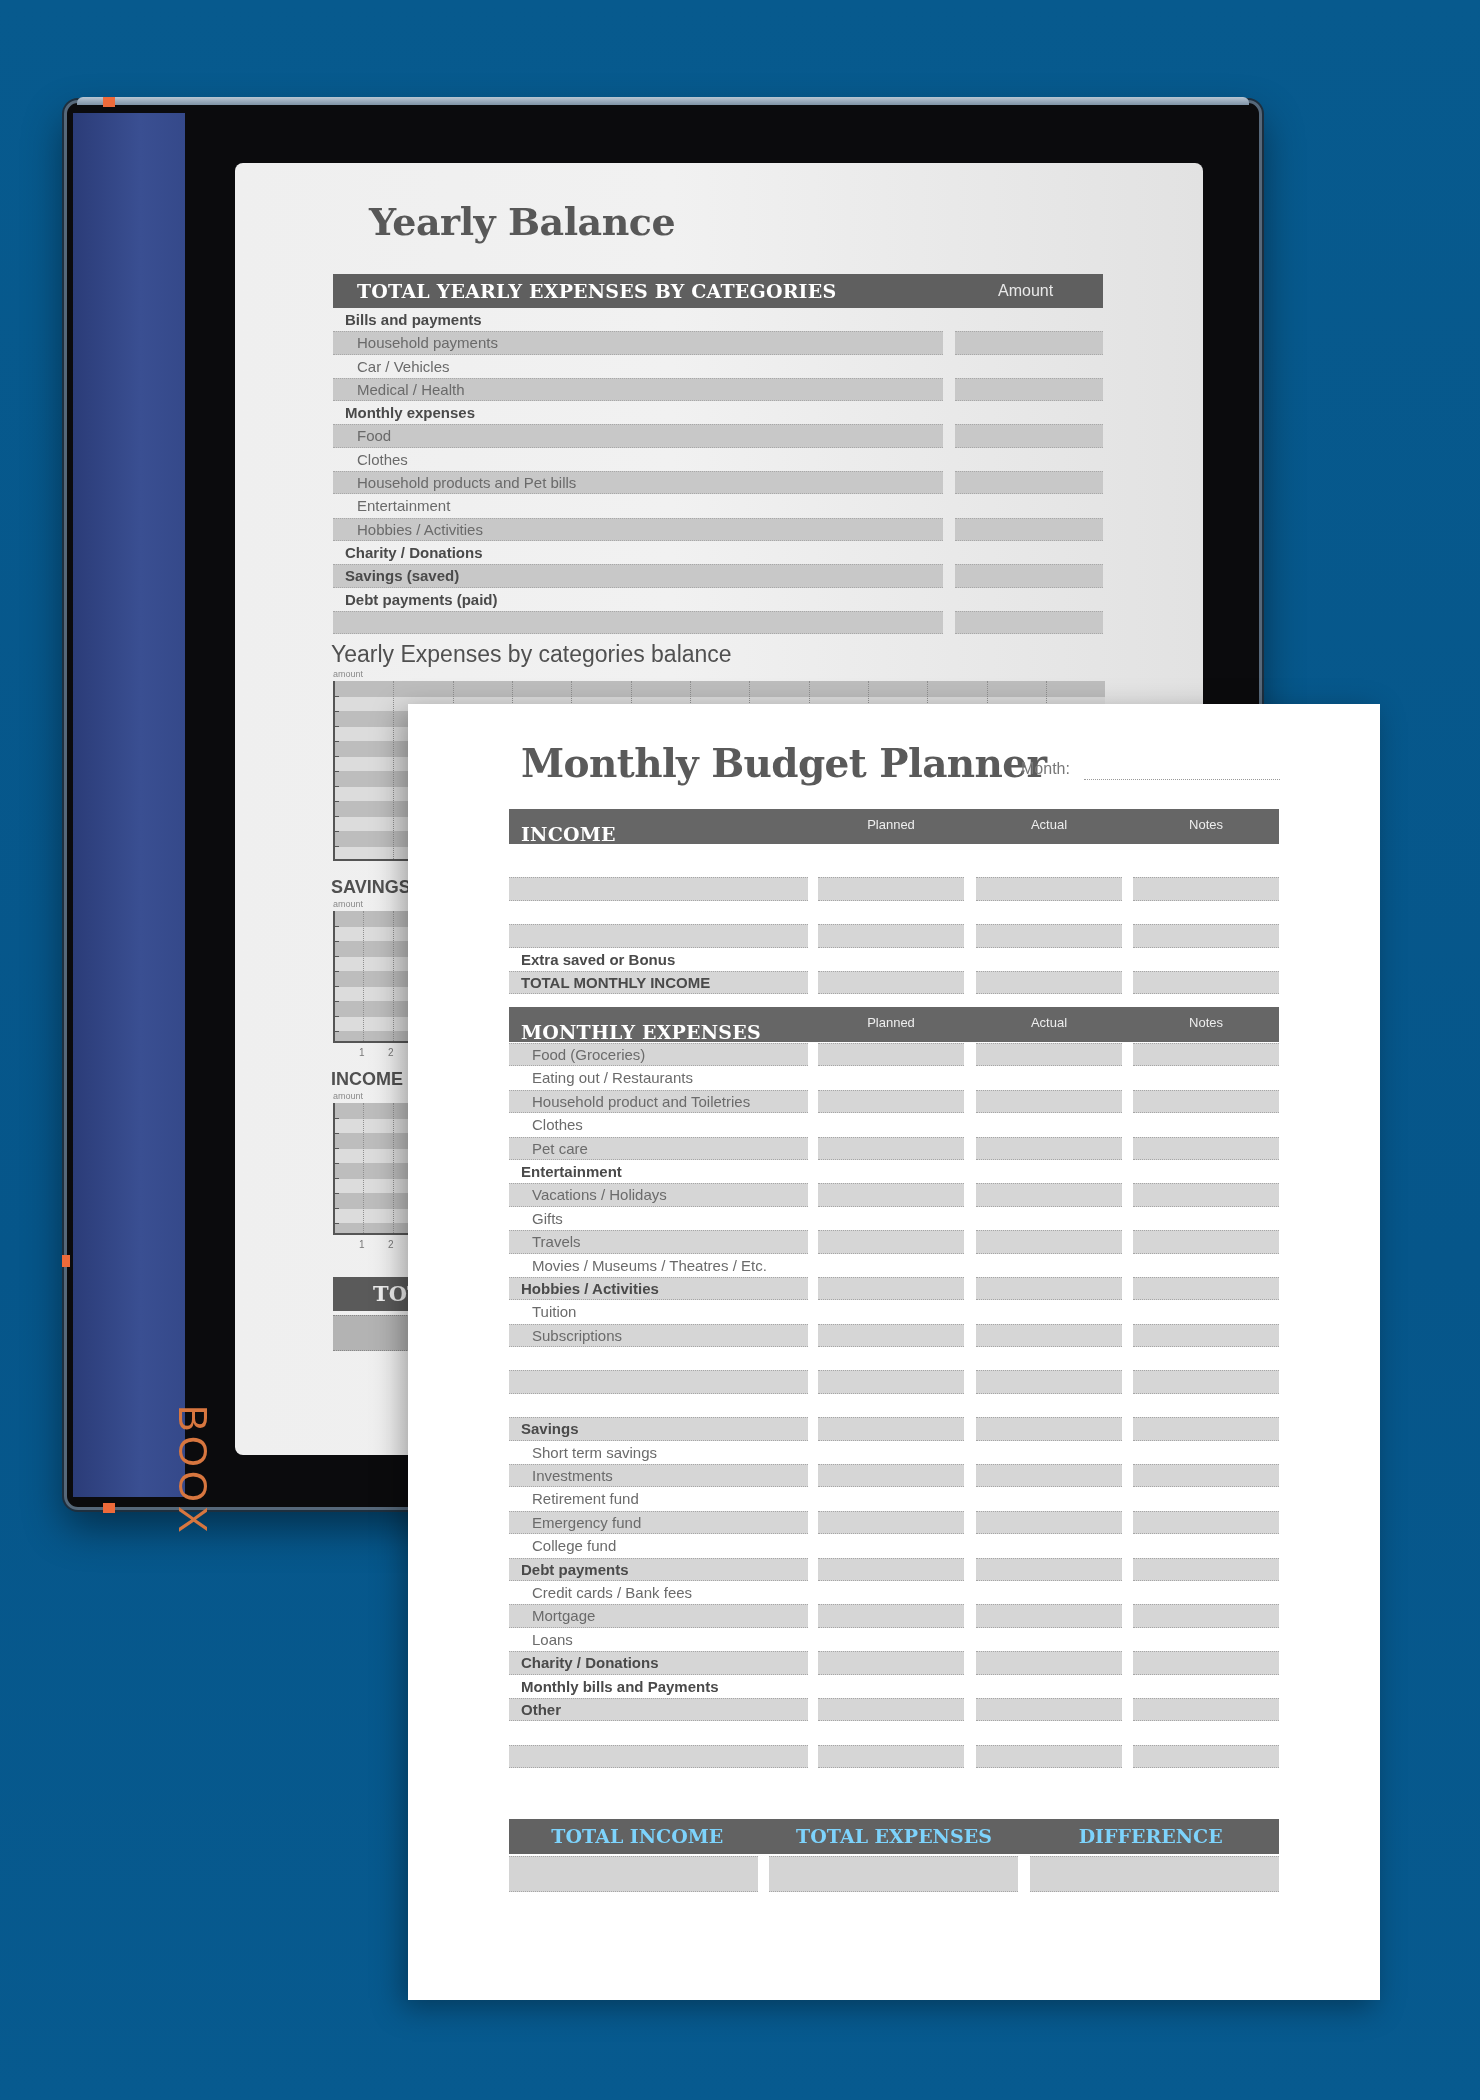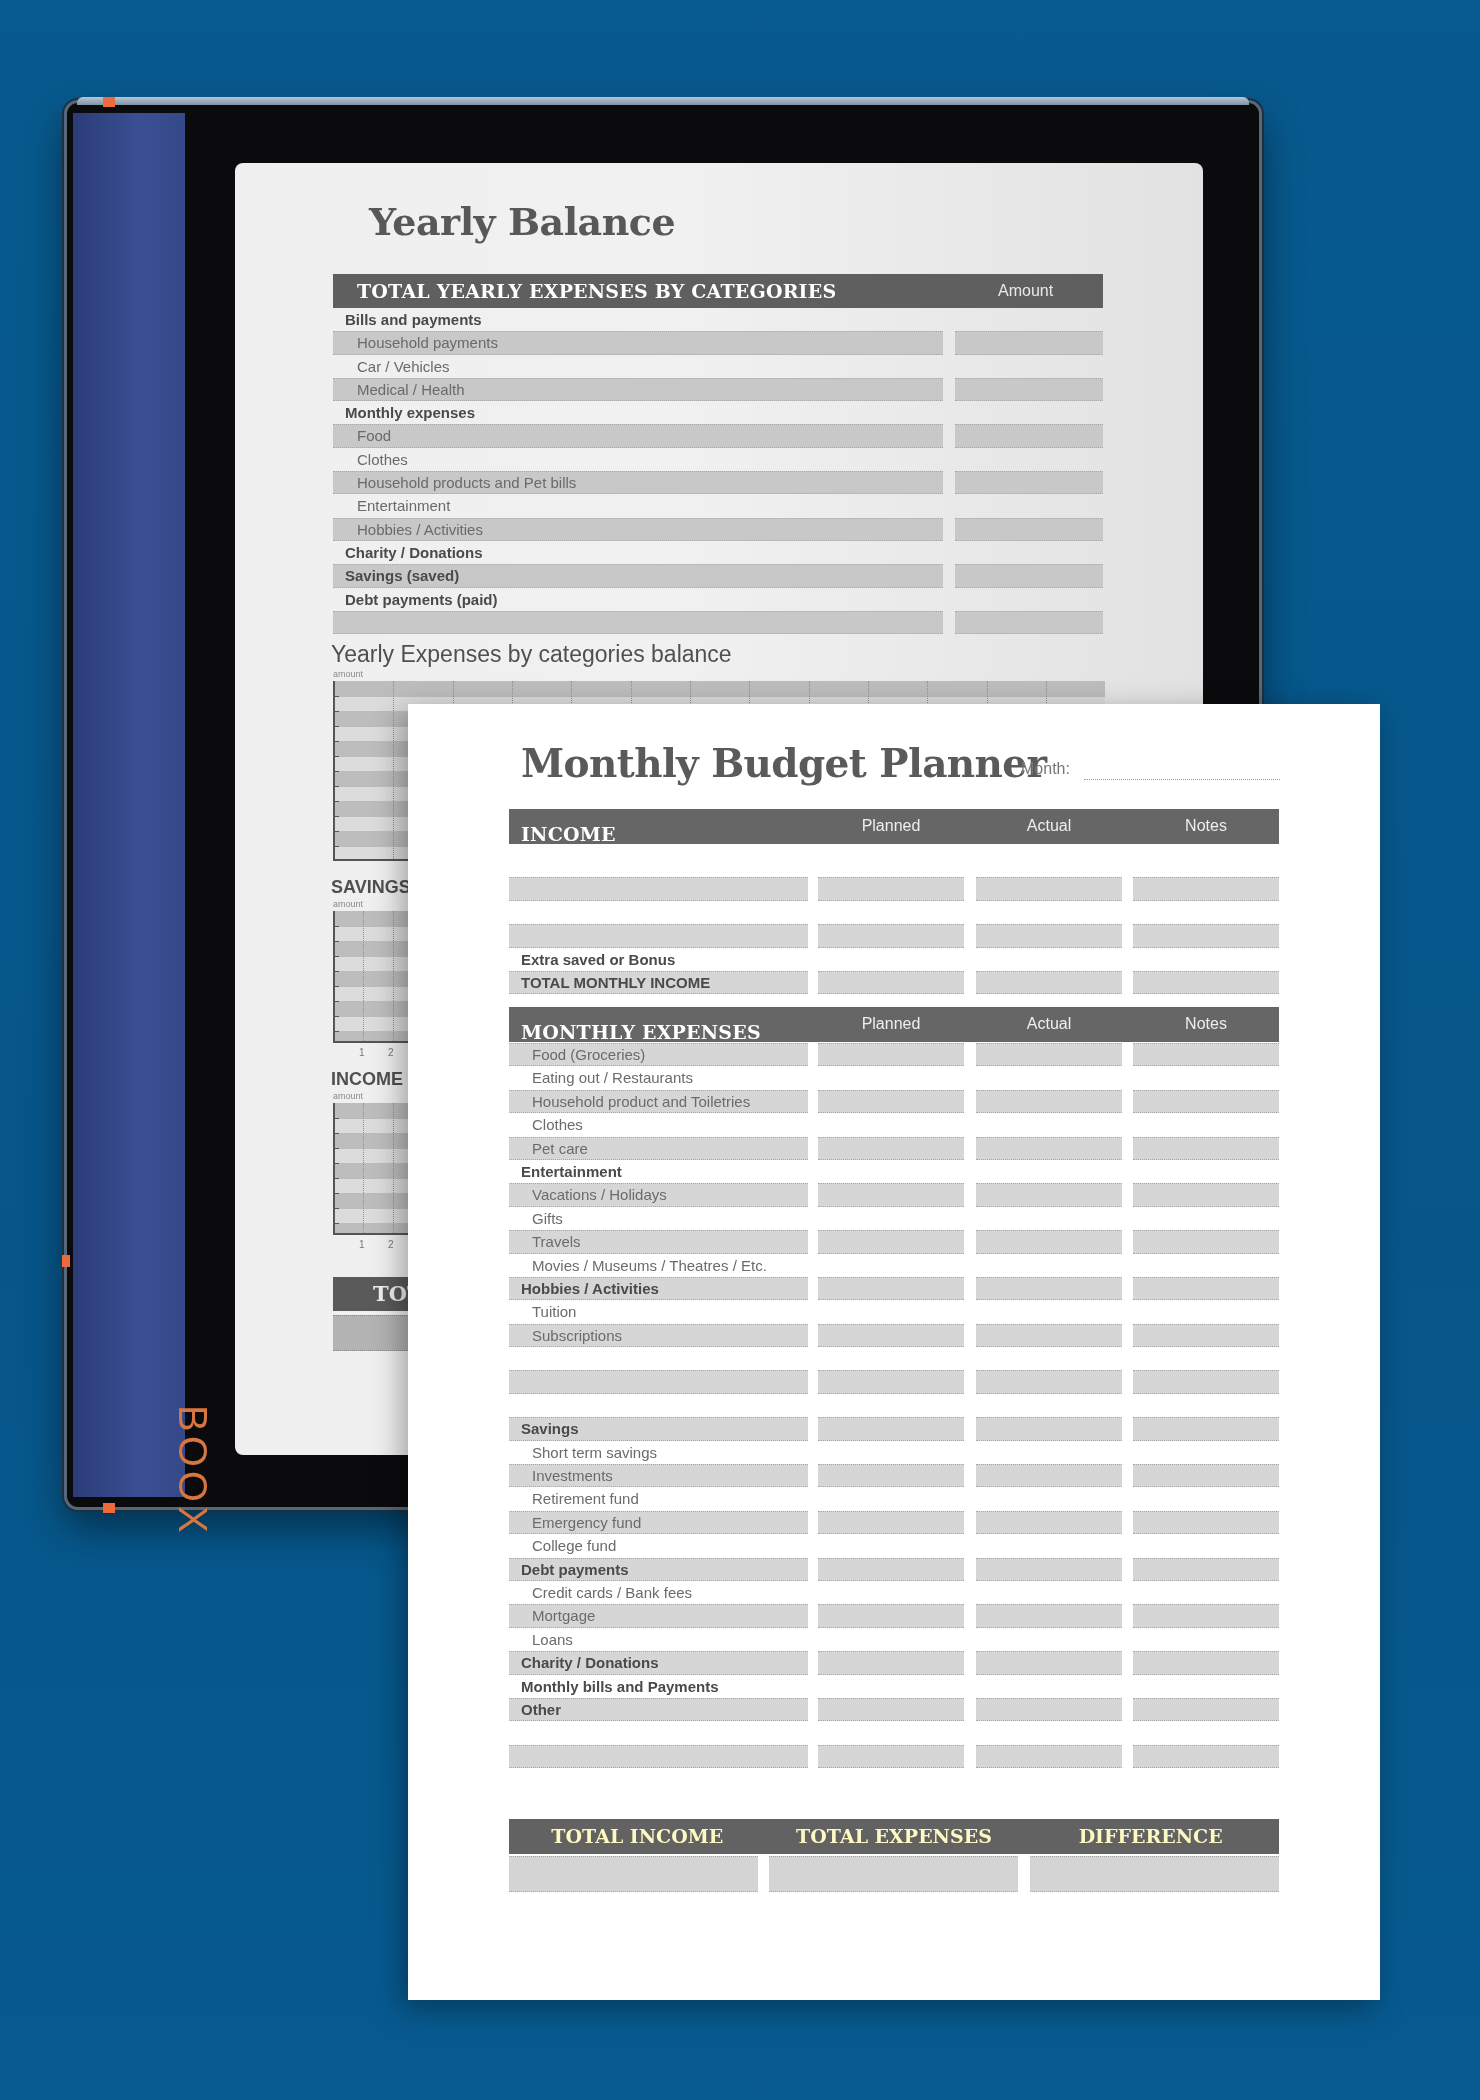--- a/index.html
+++ b/index.html
@@ -96,39 +96,39 @@
     letter-spacing: -0.6px; white-space: nowrap;
   }
   .month-label { position: absolute; left: 613px; top: 56px; font-size: 16px; color: #777; }
   .month-line { position: absolute; left: 676px; top: 75px; width: 196px; border-bottom: 1px dotted #999; height: 0; }
 
   .sec-header {
     position: absolute; left: 101px; width: 770px; height: 35px; background: #666;
     color: #fff;
   }
   .sec-header .h-main { position: absolute; left: 12px; top: 6px; font-size: 19px; font-weight: 700; letter-spacing: 0.2px; }
-  .sec-header .h-col { position: absolute; top: 8px; font-size: 16px; color: #eee; text-align: center; width: 146px; }
+  .sec-header .h-col { position: absolute; top: 8px; font-size: 13px; color: #eee; text-align: center; width: 146px; }
 
   .rows { position: absolute; left: 101px; width: 770px; }
   .row { height: 23.4px; position: relative; }
   .row .lbl {
     position: absolute; left: 0; top: 0; width: 299px; height: 100%;
     font-size: 15px; color: #6b6b6b; padding-left: 23px; line-height: 23px; white-space: nowrap;
   }
   .row.cat .lbl { padding-left: 12px; font-weight: 700; color: #4a4a4a; }
   .row .c { position: absolute; top: 0; height: 100%; width: 146px; }
   .row .c1 { left: 309px; } .row .c2 { left: 467px; } .row .c3 { left: 624px; }
   .row.shade .lbl, .row.shade .c {
     background: #d6d6d6; border-top: 1px dotted #a6a6a6; border-bottom: 1px dotted #a6a6a6;
   }
   .row.shade .lbl { line-height: 21px; }
 
   .tot-header {
     position: absolute; left: 101px; top: 1107px; width: 770px; height: 35px; background: #626262;
-    color: #fef9c3; display: flex;
+    color: #7dd3fc; display: flex;
   }
   .tot-header div { flex: 1; text-align: center; font-size: 19px; font-weight: 700; line-height: 35px; }
   .tot-cells { position: absolute; left: 101px; top: 1152px; width: 770px; height: 36px; }
   .tot-cells div {
     position: absolute; top: 0; height: 36px; width: 249px; background: #d4d4d4;
     border-top: 1px dotted #a6a6a6; border-bottom: 1px dotted #a6a6a6;
   }
 </style>
 </head>
 <body>

